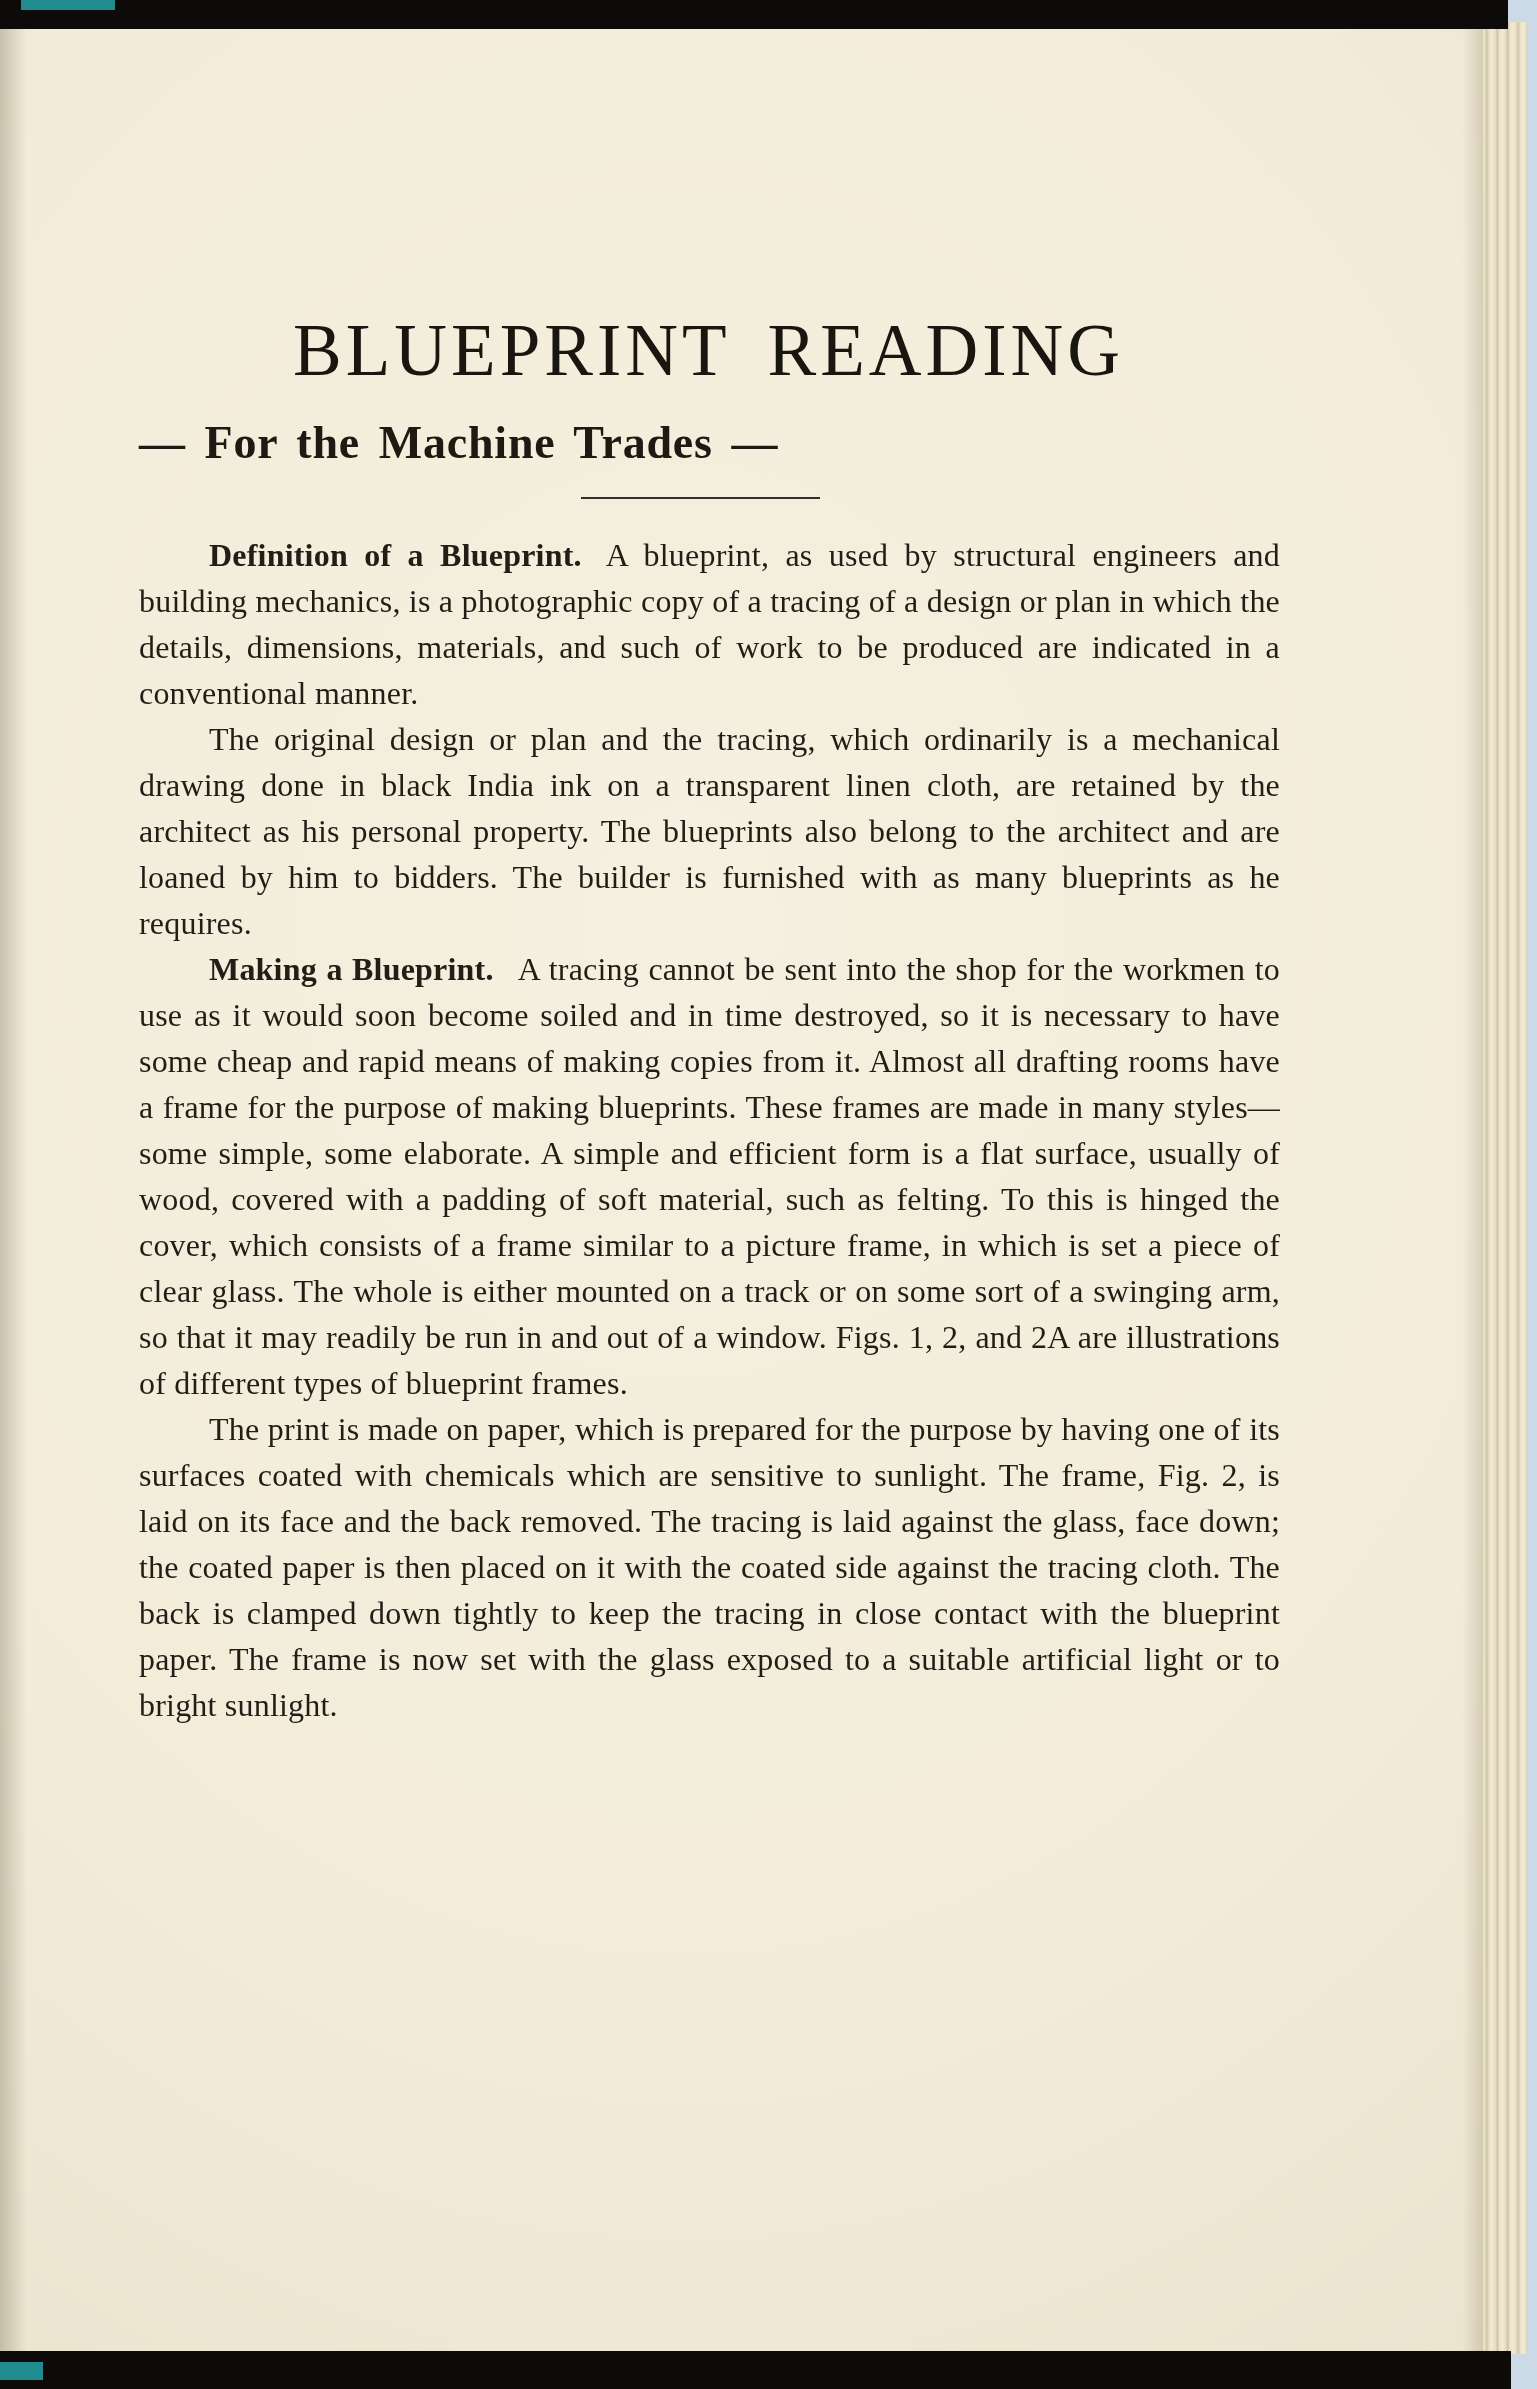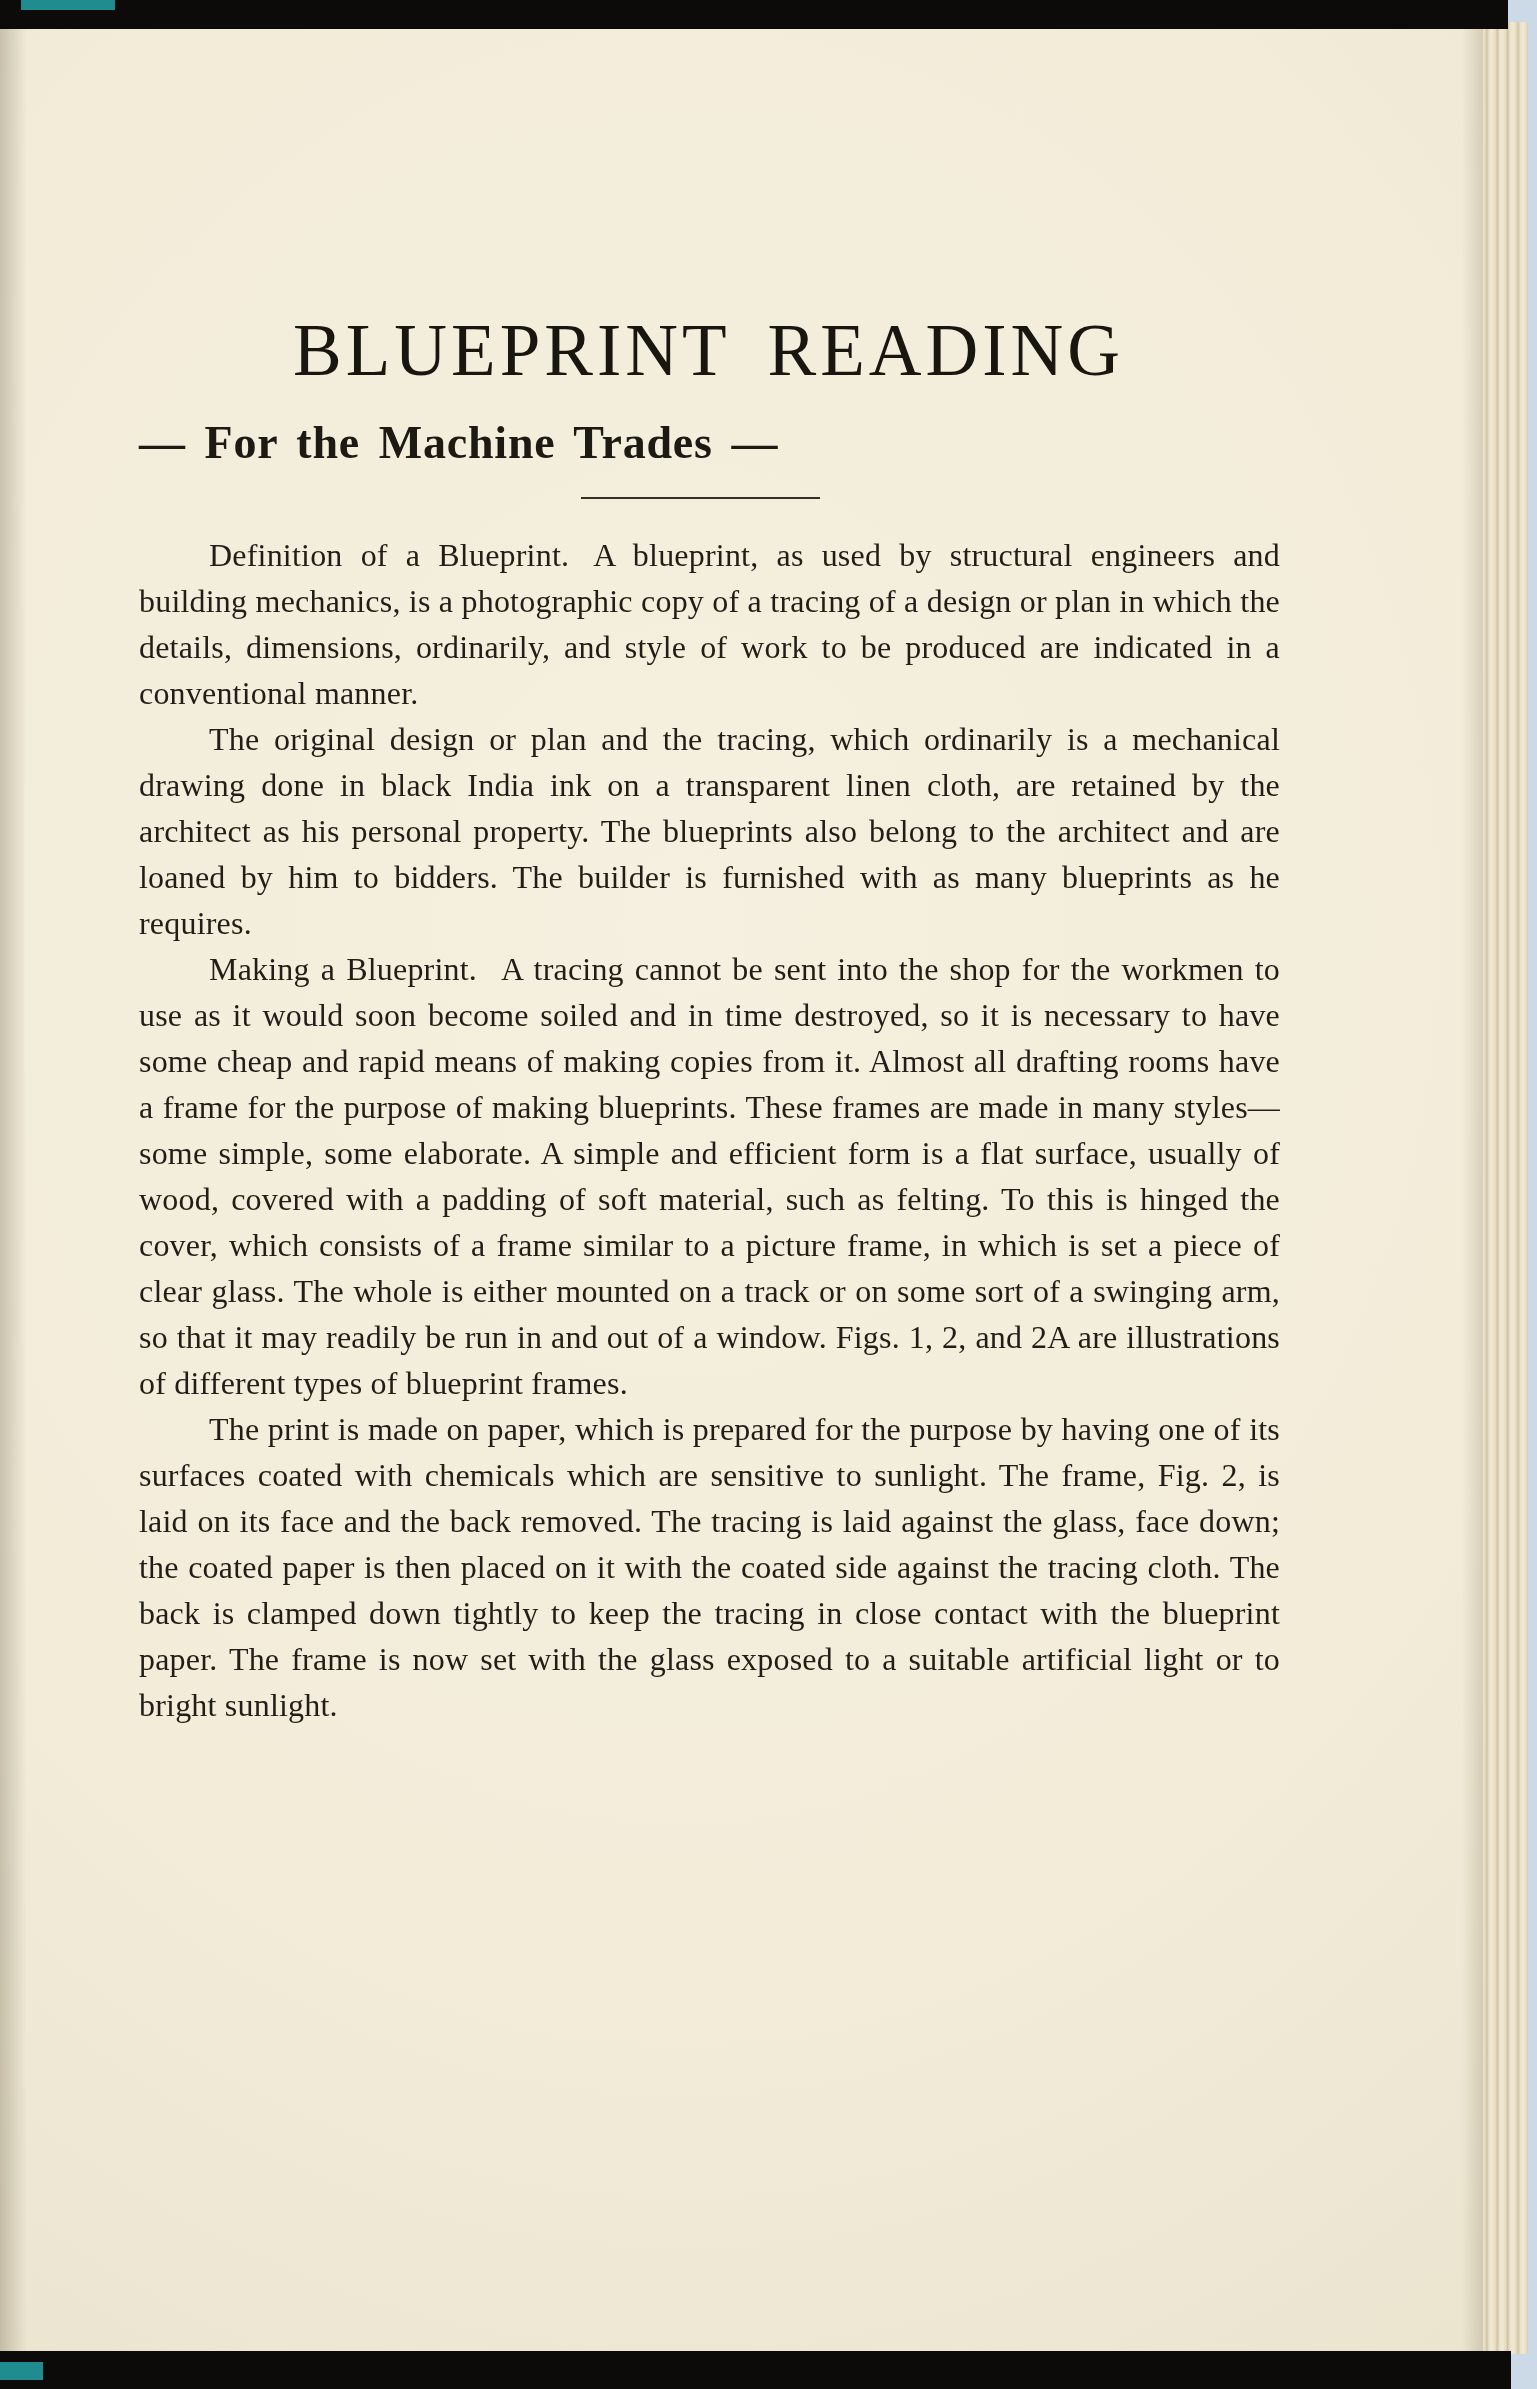--- a/index.html
+++ b/index.html
@@ -99,42 +99,42 @@
   .para {
     margin:0;
     text-indent:70px;
     text-align:justify;
     font-size:32px;
     line-height:46px;
     letter-spacing:0.2px;
     color:#221e17;
   }
   .lead {
-    font-weight:normal;
+    font-weight:bold;
     margin-right:24px;
   }
   .lead:empty { display:none; margin:0; }
 </style>
 </head>
 <body>
 
 <div class="screen">
 
   <div class="page-edges"></div>
 
   <div class="page">
     <div class="left-shade"></div>
     <div class="right-page-shade"></div>
 
     <div class="heading">BLUEPRINT READING</div>
     <div class="subheading">— For the Machine Trades —</div>
     <div class="divider"></div>
 
     <div class="text-block">
-      <p class="para"><span class="lead">Definition of a Blueprint.</span><span>A blueprint, as used by structural engineers and building mechanics, is a photographic copy of a tracing of a design or plan in which the details, dimensions, ordinarily, and style of work to be produced are indicated in a conventional manner.</span></p>
+      <p class="para"><span class="lead">Definition of a Blueprint.</span><span>A blueprint, as used by structural engineers and building mechanics, is a photographic copy of a tracing of a design or plan in which the details, dimensions, materials, and such of work to be produced are indicated in a conventional manner.</span></p>
       <p class="para"><span>The original design or plan and the tracing, which ordinarily is a mechanical drawing done in black India ink on a transparent linen cloth, are retained by the architect as his personal property. The blueprints also belong to the architect and are loaned by him to bidders. The builder is furnished with as many blueprints as he requires.</span></p>
       <p class="para"><span class="lead">Making a Blueprint.</span><span>A tracing cannot be sent into the shop for the workmen to use as it would soon become soiled and in time destroyed, so it is necessary to have some cheap and rapid means of making copies from it. Almost all drafting rooms have a frame for the purpose of making blueprints. These frames are made in many styles—some simple, some elaborate. A simple and efficient form is a flat surface, usually of wood, covered with a padding of soft material, such as felting. To this is hinged the cover, which consists of a frame similar to a picture frame, in which is set a piece of clear glass. The whole is either mounted on a track or on some sort of a swinging arm, so that it may readily be run in and out of a window. Figs. 1, 2, and 2A are illustrations of different types of blueprint frames.</span></p>
       <p class="para"><span>The print is made on paper, which is prepared for the purpose by having one of its surfaces coated with chemicals which are sensitive to sunlight. The frame, Fig. 2, is laid on its face and the back removed. The tracing is laid against the glass, face down; the coated paper is then placed on it with the coated side against the tracing cloth. The back is clamped down tightly to keep the tracing in close contact with the blueprint paper. The frame is now set with the glass exposed to a suitable artificial light or to bright sunlight.</span></p>
     </div>
   </div>
 
   <div class="cover-top"></div>
   <div class="teal-top"></div>
   <div class="cover-bottom"></div>
   <div class="teal-bottom"></div>

